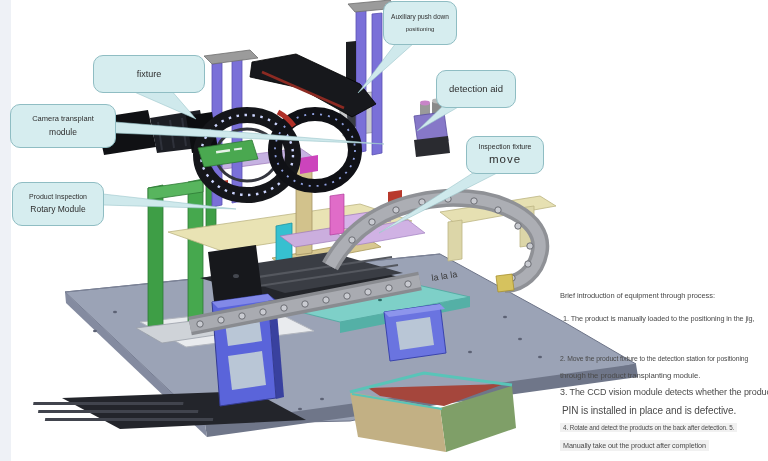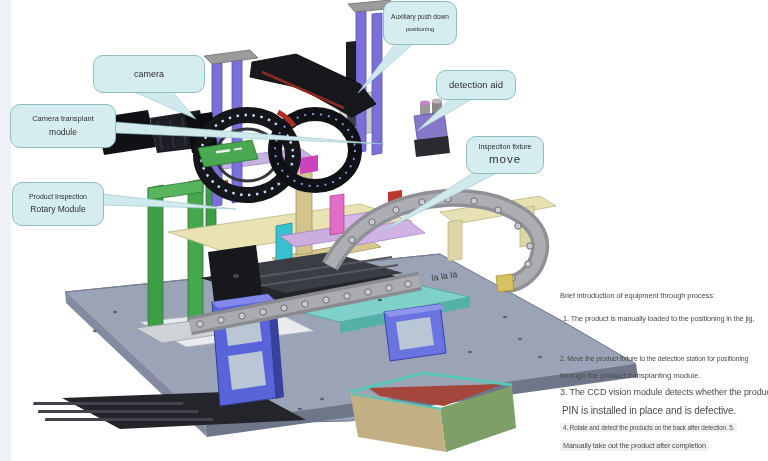--- a/index.html
+++ b/index.html
@@ -12,21 +12,21 @@
 
   
   .co{
     position:absolute;background:#d6edef;border:1.5px solid #8fbdc3;border-radius:10px;
     display:flex;flex-direction:column;align-items:center;justify-content:center;
     color:#2e2e2e;text-align:center;line-height:1.35;box-sizing:border-box;z-index:5;
   }
   #co-camera{left:93px;top:55px;width:112px;height:38px;font-size:9px;}
   #co-aux{left:383px;top:1px;width:74px;height:44px;font-size:6.5px;}
   #co-aux .l2{font-size:6px;margin-top:3px;}
-  #co-detect{left:436px;top:70px;width:80px;height:30px;font-size:9.5px;}
+  #co-detect{left:436px;top:70px;width:80px;height:38px;font-size:9.5px;}
   #co-transplant{left:10px;top:104px;width:106px;height:44px;font-size:7.5px;}
   #co-transplant .l2{font-size:8.5px;margin-top:3px;}
   #co-rotary{left:12px;top:182px;width:92px;height:44px;font-size:7px;}
   #co-rotary .l2{font-size:8.5px;margin-top:3px;}
   #co-move{left:466px;top:136px;width:78px;height:38px;font-size:7px;text-align:center;}
   #co-move .l2{font-size:11.5px;letter-spacing:1px;margin-top:1px;}
 
   
   .proc{position:absolute;left:558px;top:0;width:212px;height:461px;color:#4a4a4a;z-index:4;}
   .proc div{position:absolute;white-space:nowrap;letter-spacing:-0.1px;}
@@ -234,21 +234,21 @@
       <polygon points="132,91 170,89 196,119"></polygon>
       <polygon points="396,43 414,43 358,93"></polygon>
       <polygon points="450,99 472,99 417,131"></polygon>
       <polygon points="115,122 115,133 384,144"></polygon>
       <polygon points="103,194 103,205 236,209"></polygon>
       <polygon points="476,171 497,173 379,233"></polygon>
     </g>
   </svg>
 
   <div class="co" id="co-camera">
-    <span class="l1">camera</span>
+    <span class="l1">fixture</span>
   </div>
   <div class="co" id="co-aux">
     <span class="l1">Auxiliary push down</span>
     <span class="l2">positioning</span>
   </div>
   <div class="co" id="co-detect">
     <span class="l1">detection aid</span>
   </div>
   <div class="co" id="co-transplant">
     <span class="l1">Camera transplant</span>

